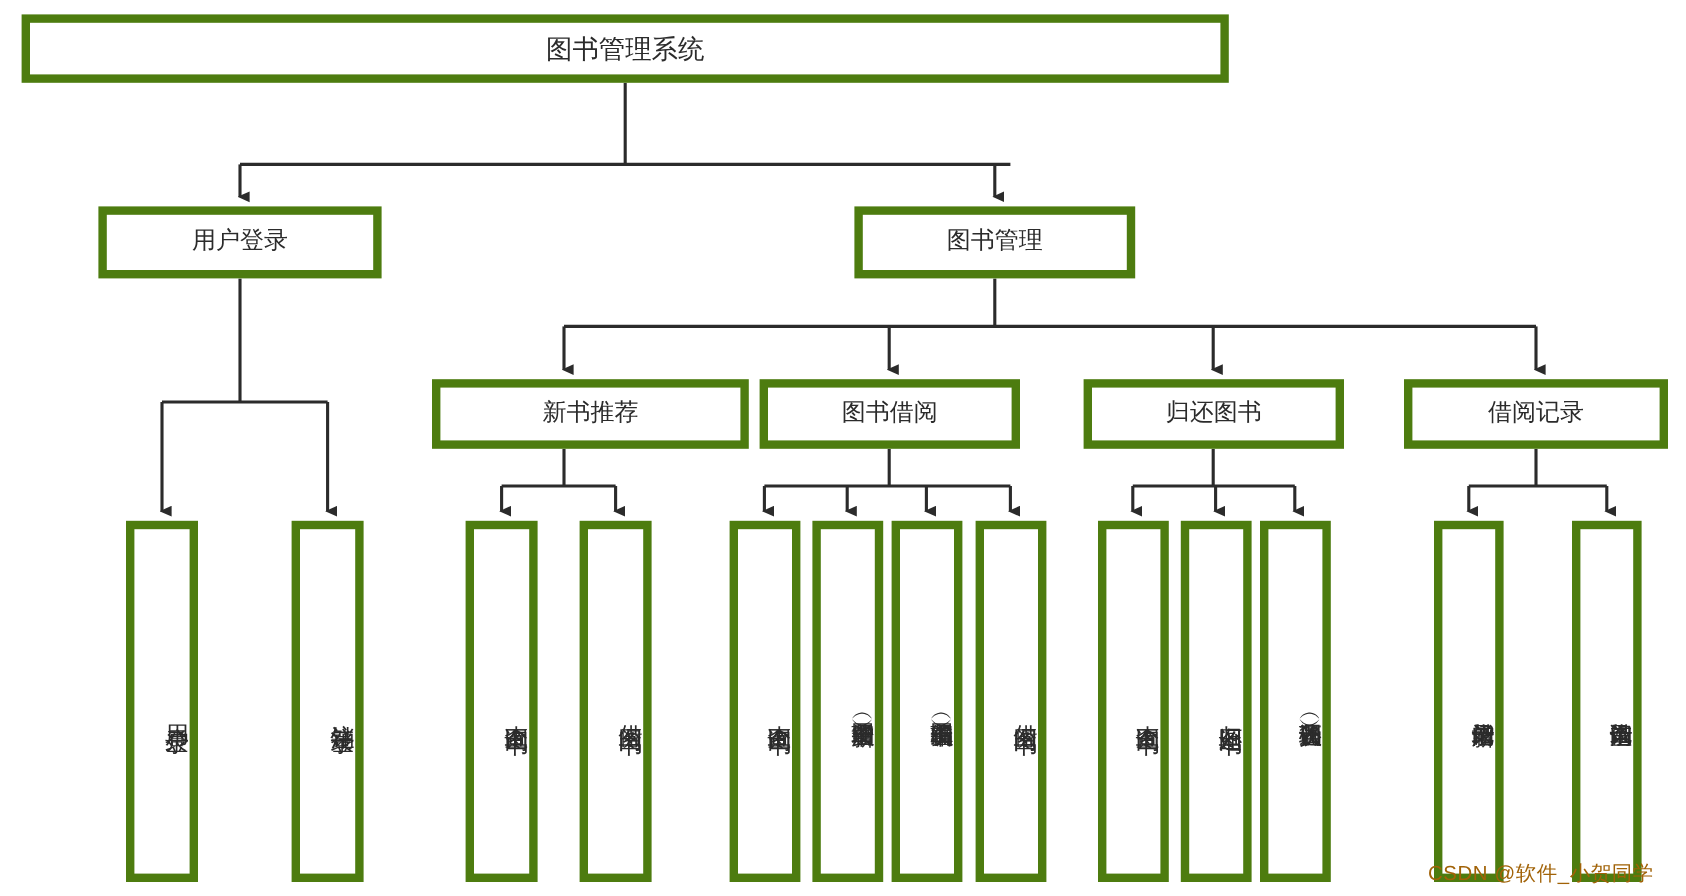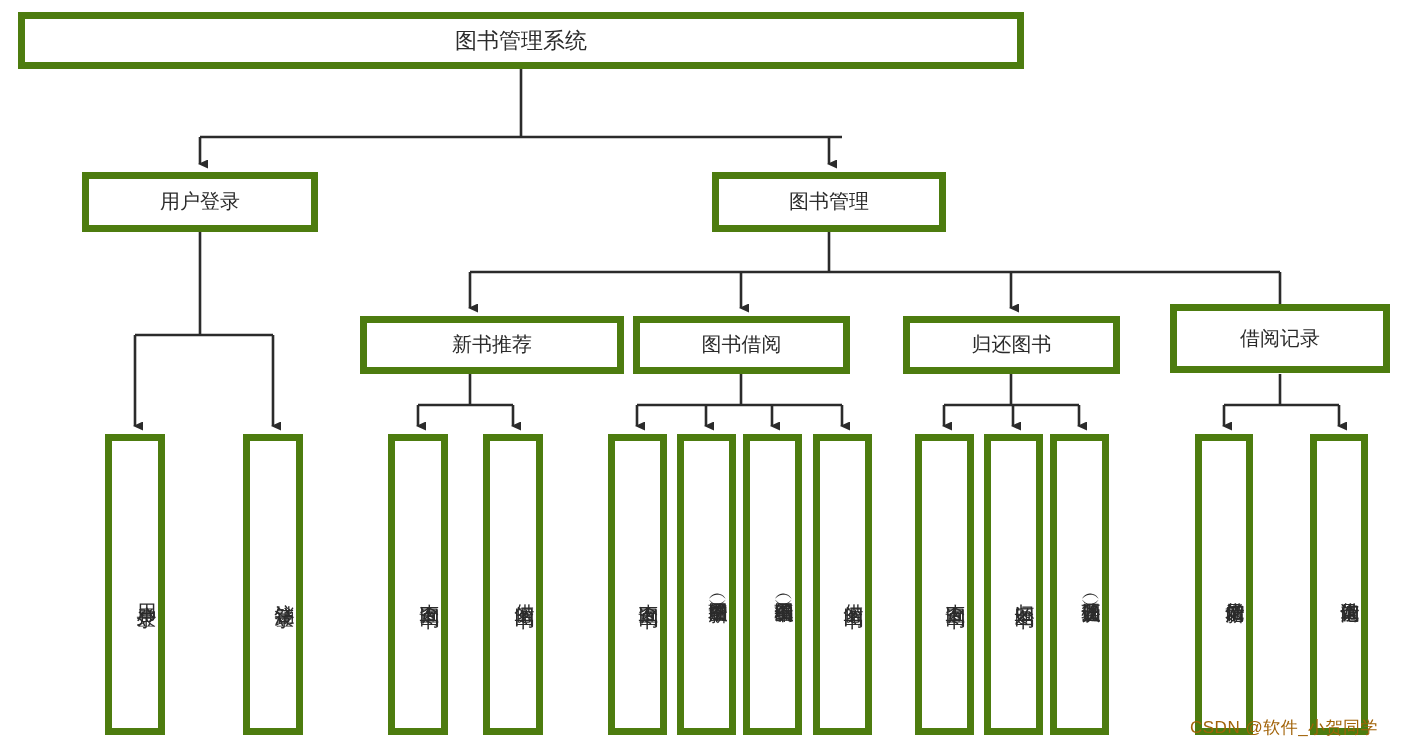--- a/index.html
+++ b/index.html
@@ -140,21 +140,21 @@
   </div>
 
   <div class="node level3" style="left:633px; top:316px; width:217px; height:58px;">
     <span>图书借阅</span>
   </div>
 
   <div class="node level3" style="left:903px; top:316px; width:217px; height:58px;">
     <span>归还图书</span>
   </div>
 
-  <div class="node level3" style="left:1170px; top:304px; width:220px; height:69px;">
+  <div class="node level3" style="left:1170px; top:316px; width:220px; height:58px;">
     <span>借阅记录</span>
   </div>
 
   <div class="node leaf" style="left:105px; top:434px; width:60px; height:301px;">
     <span>用户登录</span>
   </div>
 
   <div class="node leaf" style="left:243px; top:434px; width:60px; height:301px;">
     <span>注销登录</span>
   </div>

